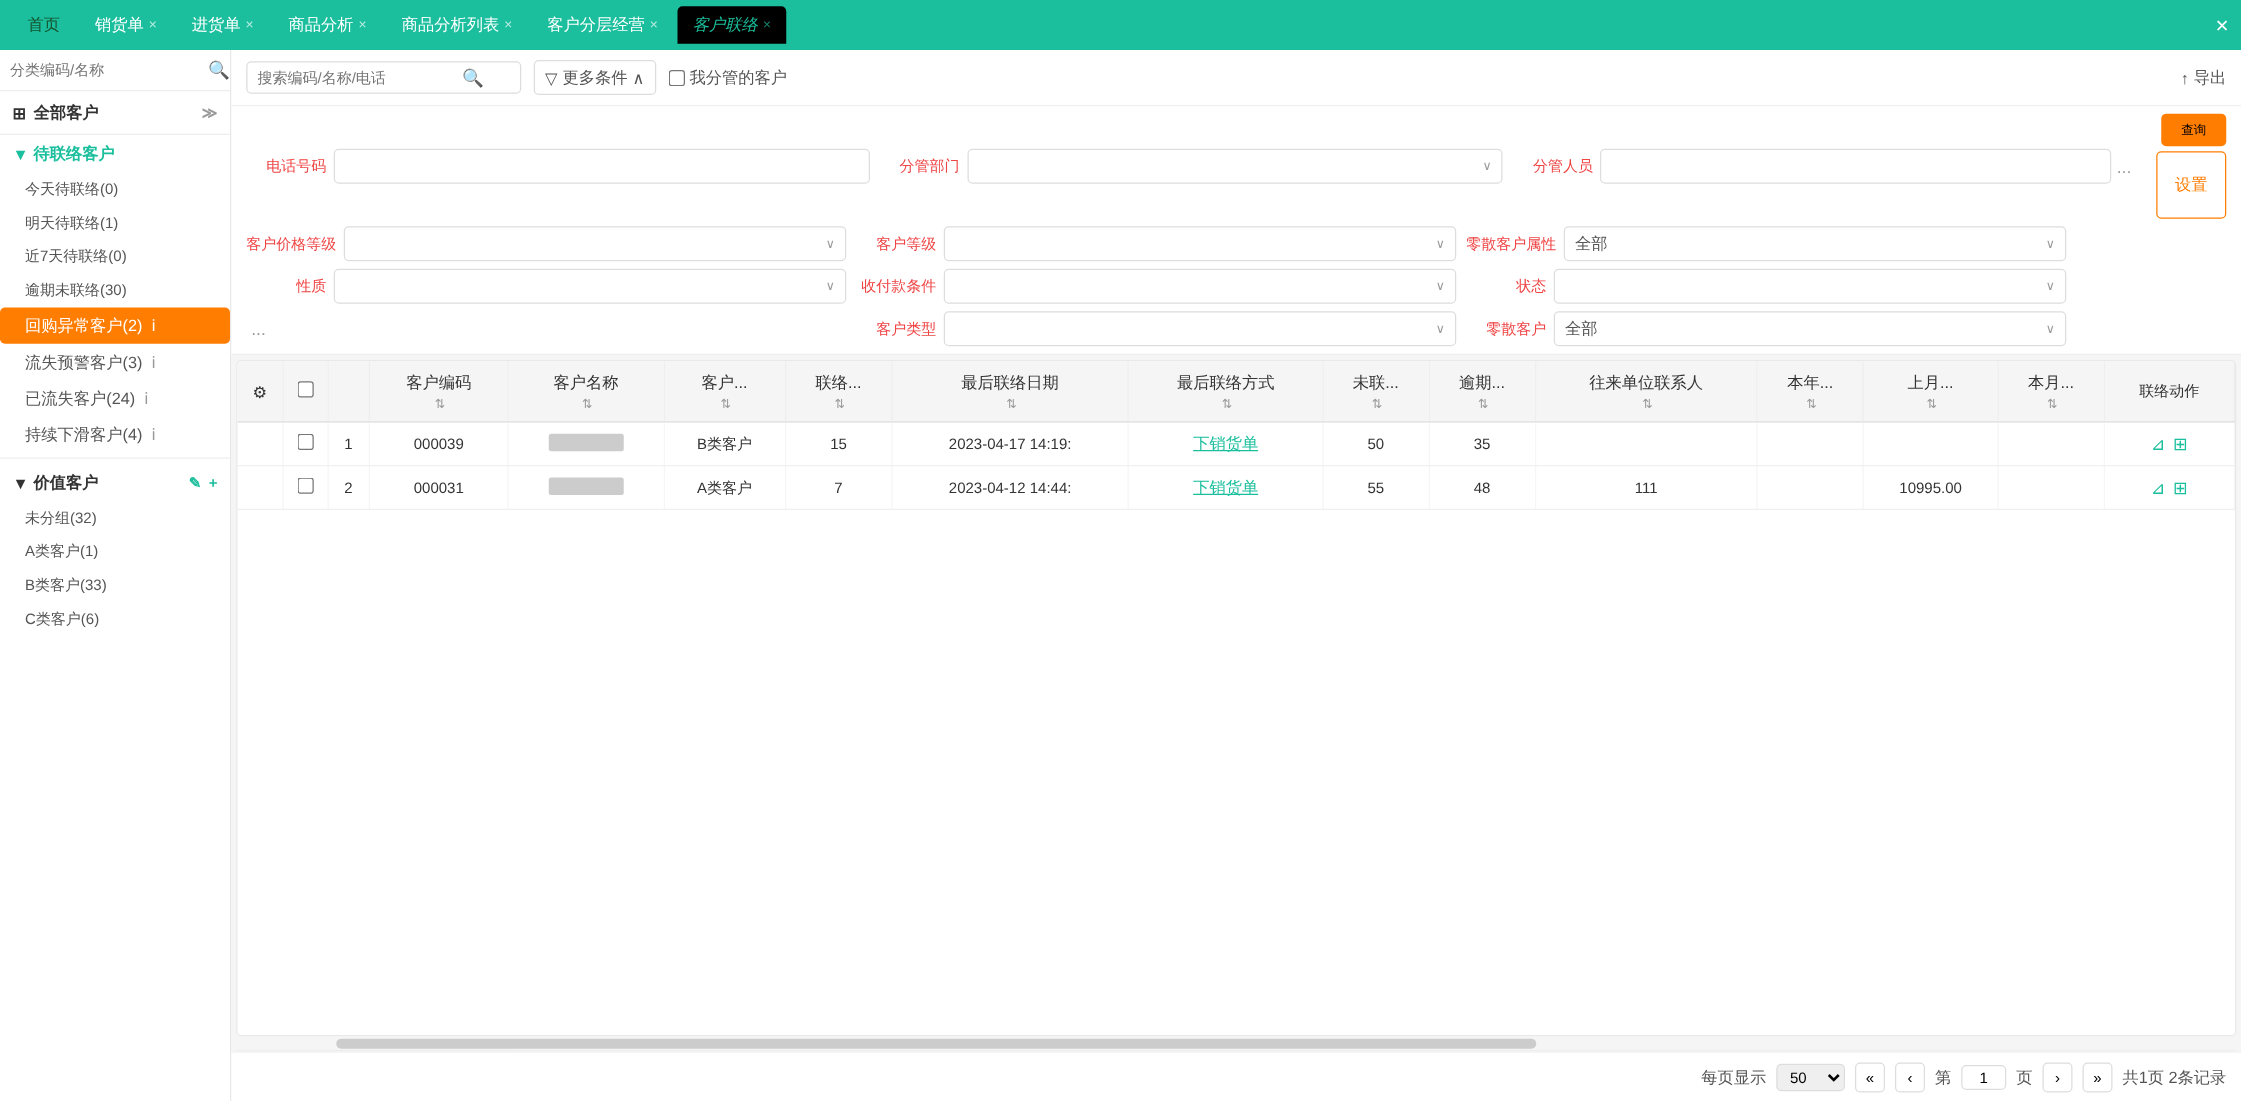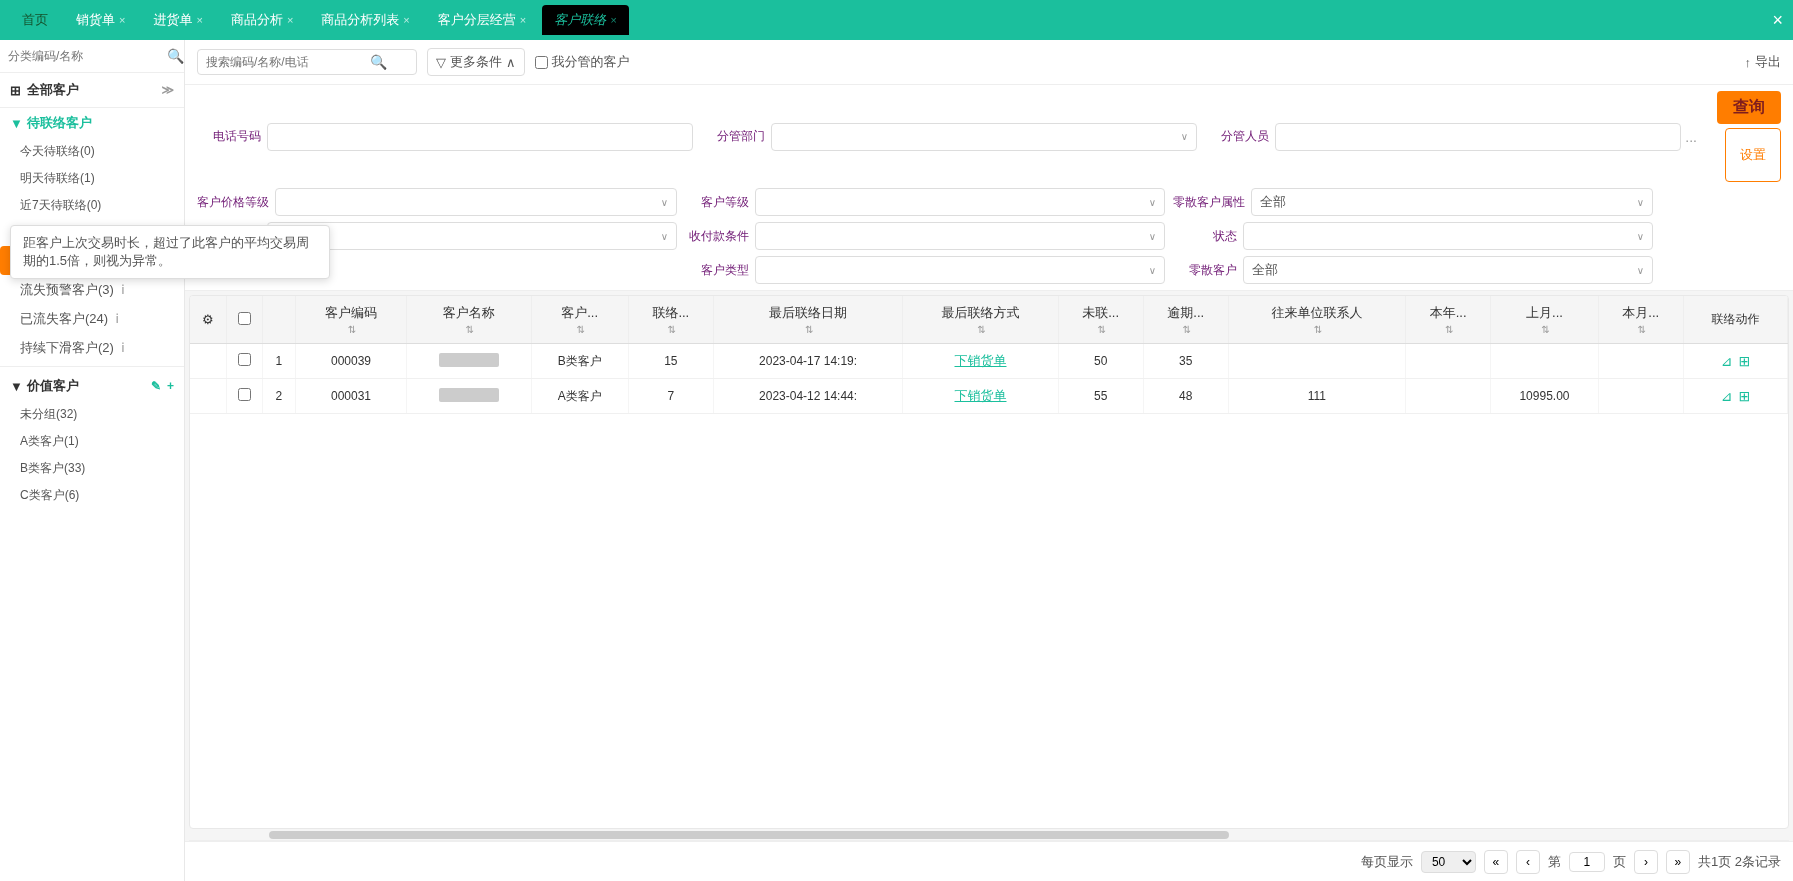--- a/index.html
+++ b/index.html
@@ -46,26 +46,26 @@
     .filter-search-icon { color: #1bbf9d; font-size: 14px; cursor: pointer; }
     .filter-more { display: flex; align-items: center; gap: 4px; color: #555; cursor: pointer; font-size: 12px; padding: 4px 8px; border: 1px solid #ddd; border-radius: 4px; }
     .filter-checkbox-label { display: flex; align-items: center; gap: 4px; font-size: 12px; color: #555; cursor: pointer; }
     .filter-export { margin-left: auto; display: flex; align-items: center; gap: 4px; color: #555; cursor: pointer; font-size: 12px; }
 
     
     .adv-filter { background: #fff; border-bottom: 1px solid #eee; padding: 6px 12px; }
     .adv-filter-row { display: flex; align-items: center; gap: 8px; margin-bottom: 6px; }
     .adv-filter-row:last-child { margin-bottom: 0; }
     .filter-field { display: flex; align-items: center; flex: 1; min-width: 0; }
-    .filter-label { color: #701a75; font-size: 12px; white-space: nowrap; min-width: 70px; text-align: right; padding-right: 6px; }
+    .filter-label { color: #ef4444; font-size: 12px; white-space: nowrap; min-width: 70px; text-align: right; padding-right: 6px; }
     .filter-select { flex: 1; border: 1px solid #ddd; border-radius: 4px; padding: 4px 8px; font-size: 12px; color: #555; display: flex; align-items: center; justify-content: space-between; cursor: pointer; height: 28px; }
     .filter-select-arrow { color: #999; font-size: 10px; }
     .filter-input { flex: 1; border: 1px solid #ddd; border-radius: 4px; padding: 4px 8px; font-size: 12px; color: #555; height: 28px; outline: none; }
     .filter-dots { color: #999; font-size: 14px; cursor: pointer; padding: 0 4px; }
-    .filter-btn-query { background: #ff7d00; color: #7f1d1d; border: none; border-radius: 4px; padding: 6px 16px; cursor: pointer; font-size: 16px; font-weight: bold; }
+    .filter-btn-query { background: #ff7d00; color: #000000; border: none; border-radius: 4px; padding: 6px 16px; cursor: pointer; font-size: 10px; }
     .filter-btn-settings { background: #fff; color: #ff7d00; border: 1px solid #ff7d00; border-radius: 4px; padding: 17px 14px; cursor: pointer; font-size: 13px; }
     .filter-actions { display: flex; flex-direction: column; gap: 4px; align-items: flex-end; margin-left: 8px; }
 
     
     .tooltip-popup {
       position: absolute; top: 225px; left: 10px; background: #fff; border: 1px solid #ddd; border-radius: 4px; padding: 8px 12px; font-size: 12px; color: #555; z-index: 100; max-width: 320px; box-shadow: 0 2px 8px rgba(0,0,0,0.15);
     }
 
     
     .table-area { flex: 1; background: #fff; overflow: auto; margin: 4px 4px 0 4px; border: 1px solid #e8e8e8; border-radius: 4px; }
@@ -151,21 +151,21 @@
     </div>
     <div class="sidebar-item">
       <span>流失预警客户(3)</span>
       <span style="color:#999;margin-left:4px;">ℹ</span>
     </div>
     <div class="sidebar-item">
       <span>已流失客户(24)</span>
       <span style="color:#999;margin-left:4px;">ℹ</span>
     </div>
     <div class="sidebar-item">
-      <span>持续下滑客户(2)</span>
+      <span>持续下滑客户(4)</span>
       <span style="color:#999;margin-left:4px;">ℹ</span>
     </div>
 
     <hr class="sidebar-divider">
 
     <div class="sidebar-group-header">
       <span>▼</span>
       <span>价值客户</span>
       <span class="edit-icon">✎</span>
       <span class="edit-icon" style="margin-left:2px;">+</span>
@@ -288,23 +288,20 @@
           <span class="filter-label">零散客户</span>
           <div class="filter-select">
             <span>全部</span>
             <span class="filter-select-arrow">∨</span>
           </div>
         </div>
         <div style="width:120px;"></div>
       </div>
     </div>
 
-    <div class="tooltip-popup">
-      <span>距客户上次交易时长，超过了此客户的平均交易周期的1.5倍，则视为异常。</span>
-    </div>
 
     <div class="table-area">
       <table class="data-table">
         <thead>
           <tr>
             <th class="settings-col">
               <span>⚙</span>
             </th>
             <th class="checkbox-col">
               <input type="checkbox" style="">

